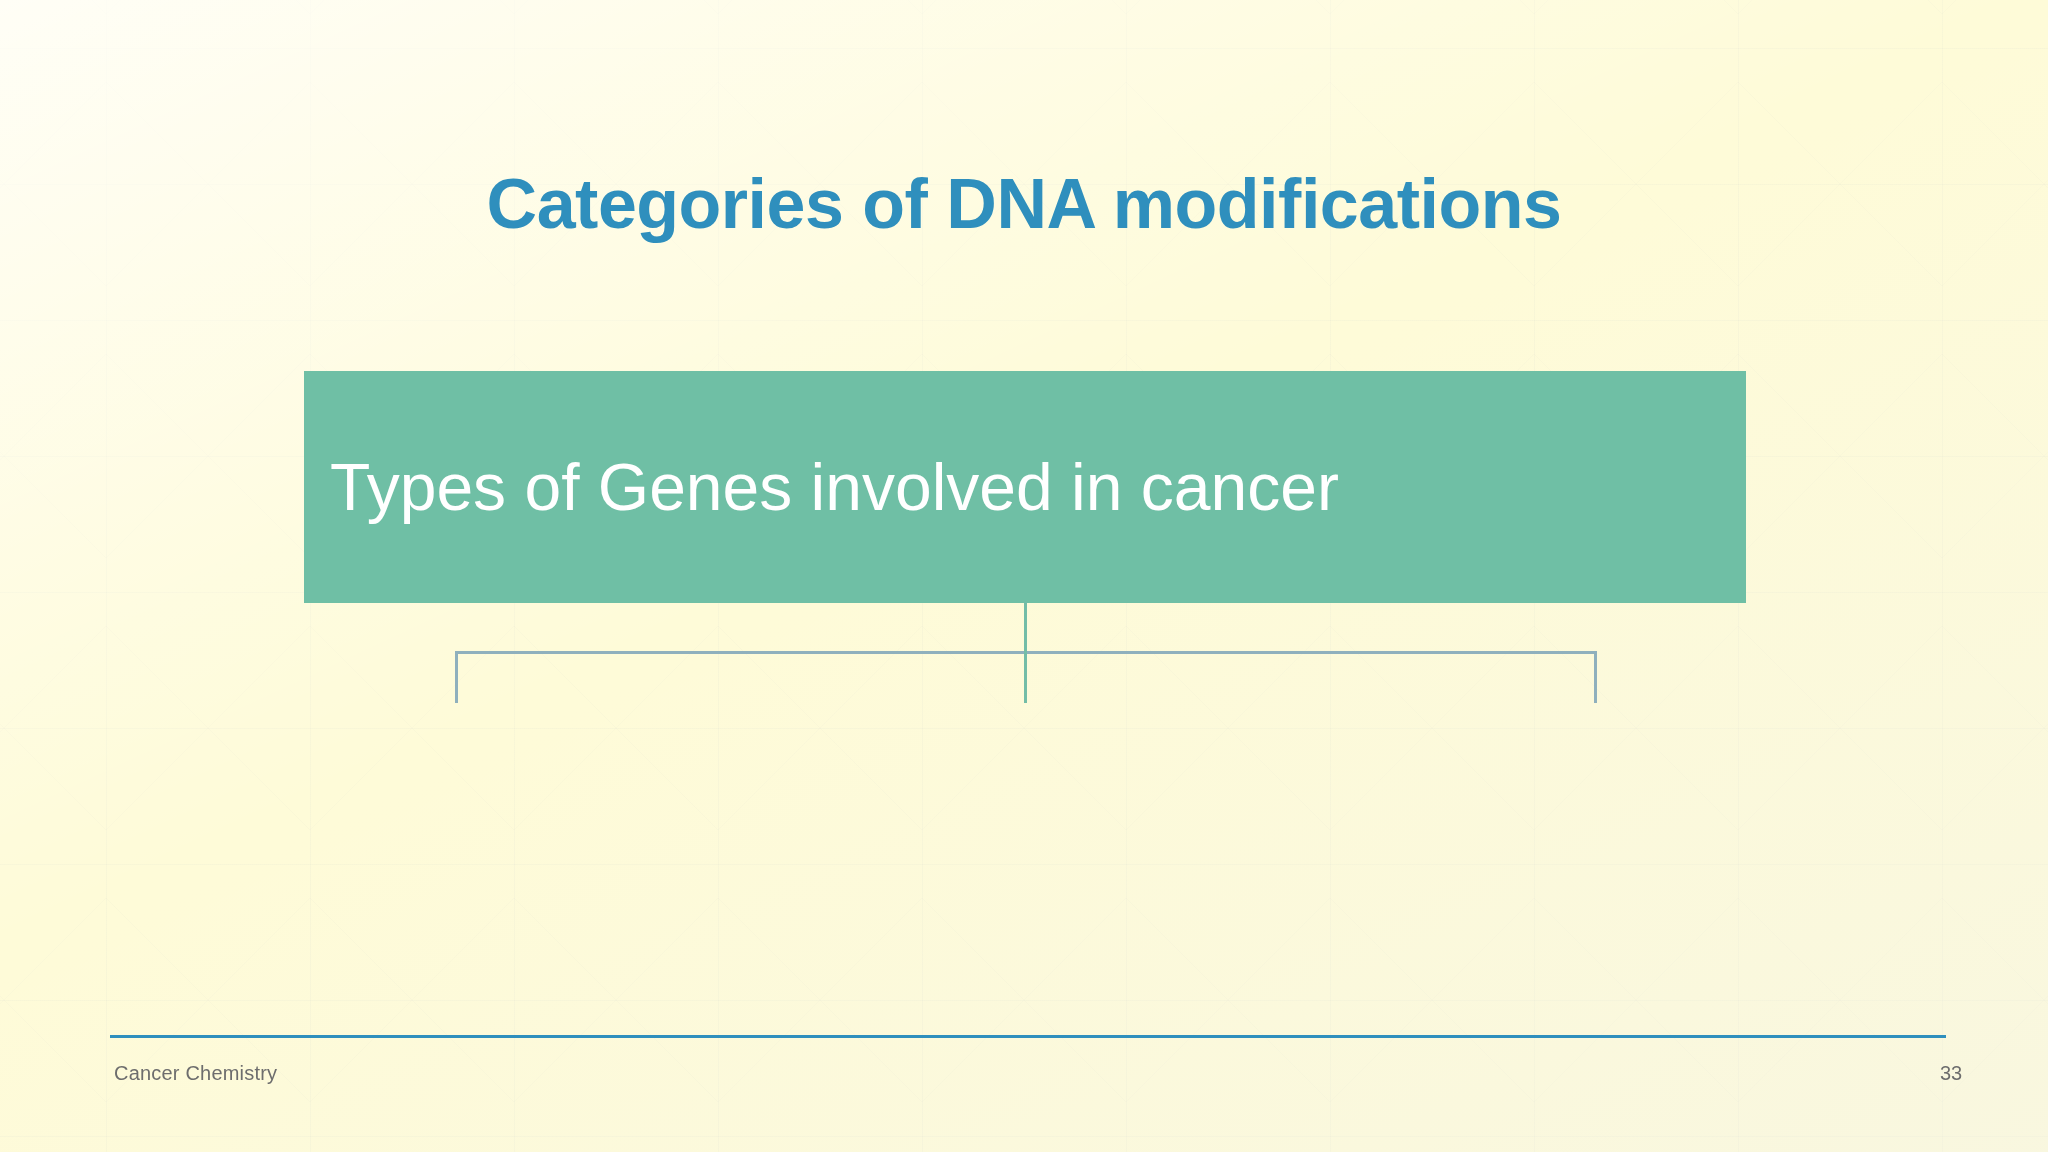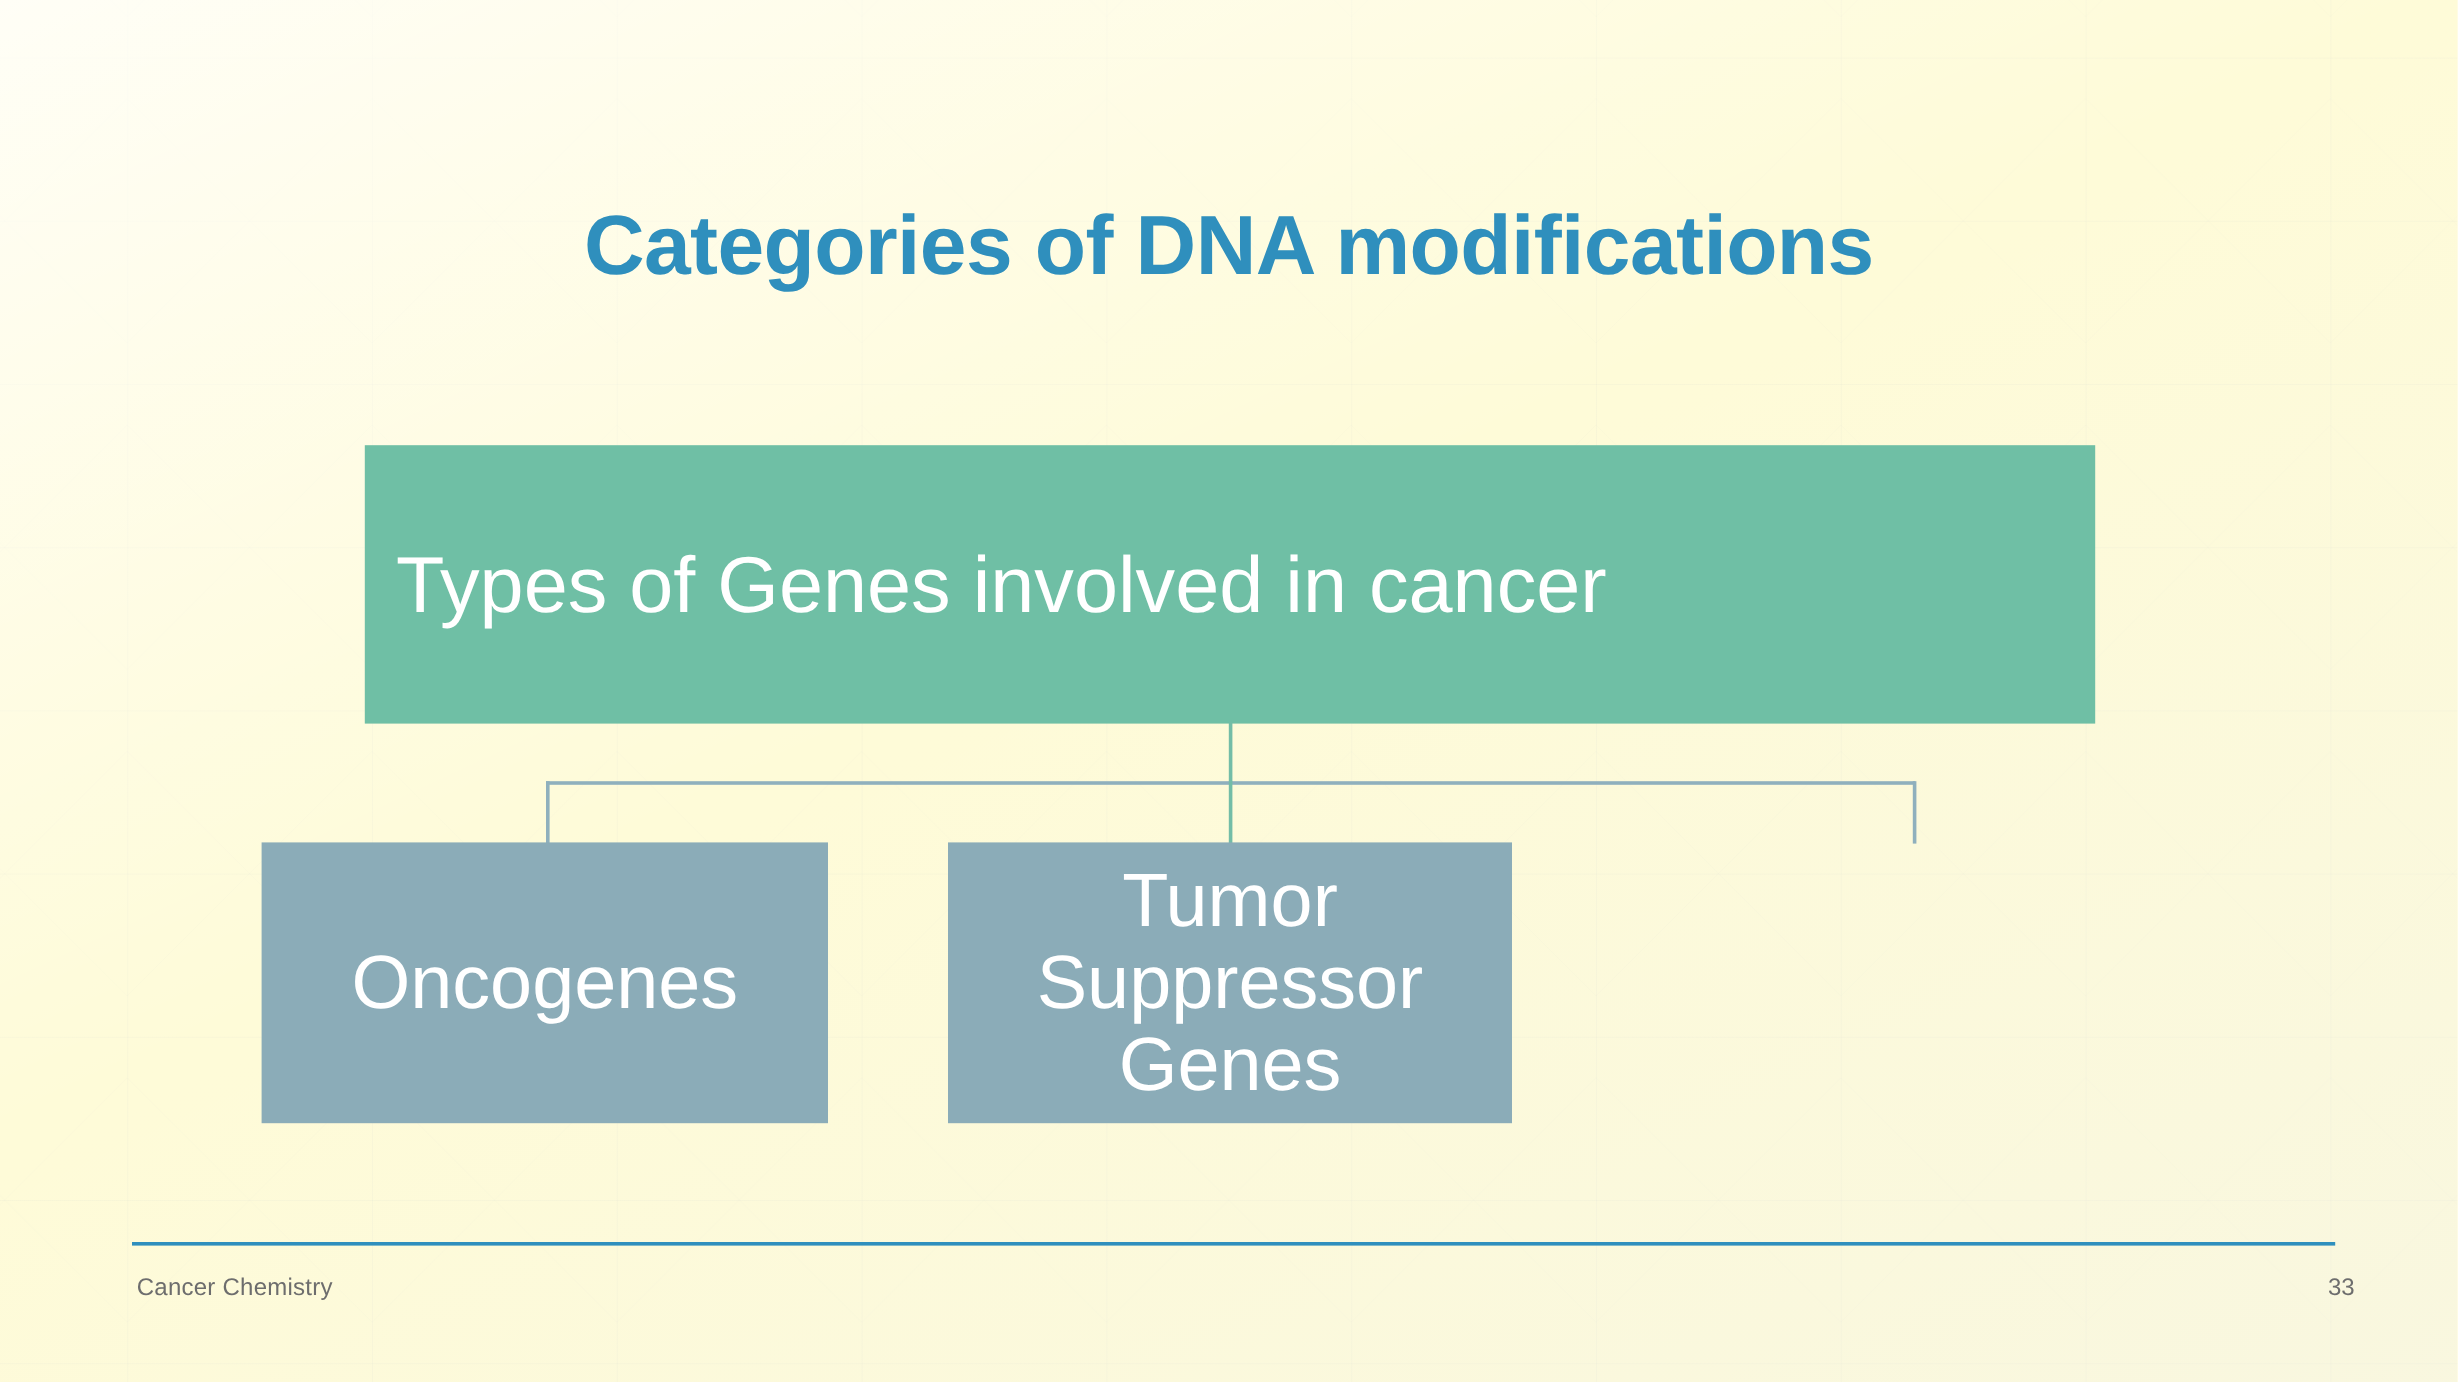--- a/index.html
+++ b/index.html
@@ -167,27 +167,21 @@
     <div class="node-root">
       <span class="node-label">Types of Genes involved in cancer</span>
     </div>
 
     <div class="conn conn-stem-top"></div>
     <div class="conn conn-bus"></div>
     <div class="conn conn-drop" id="conn-drop-left"></div>
     <div class="conn conn-drop" id="conn-drop-mid"></div>
     <div class="conn conn-drop" id="conn-drop-right"></div>
 
-    <div class="node-child" id="node-oncogenes">
-      <span class="node-label">Oncogenes</span>
-    </div>
 
-    <div class="node-child" id="node-tumor">
-      <span class="node-label">Tumor Suppressor Genes</span>
-    </div>
 
 
   </div>
 
   <div class="footer-rule"></div>
   <div class="footer-text">Cancer Chemistry</div>
   <div class="footer-page">33</div>
 
 </div>
 

